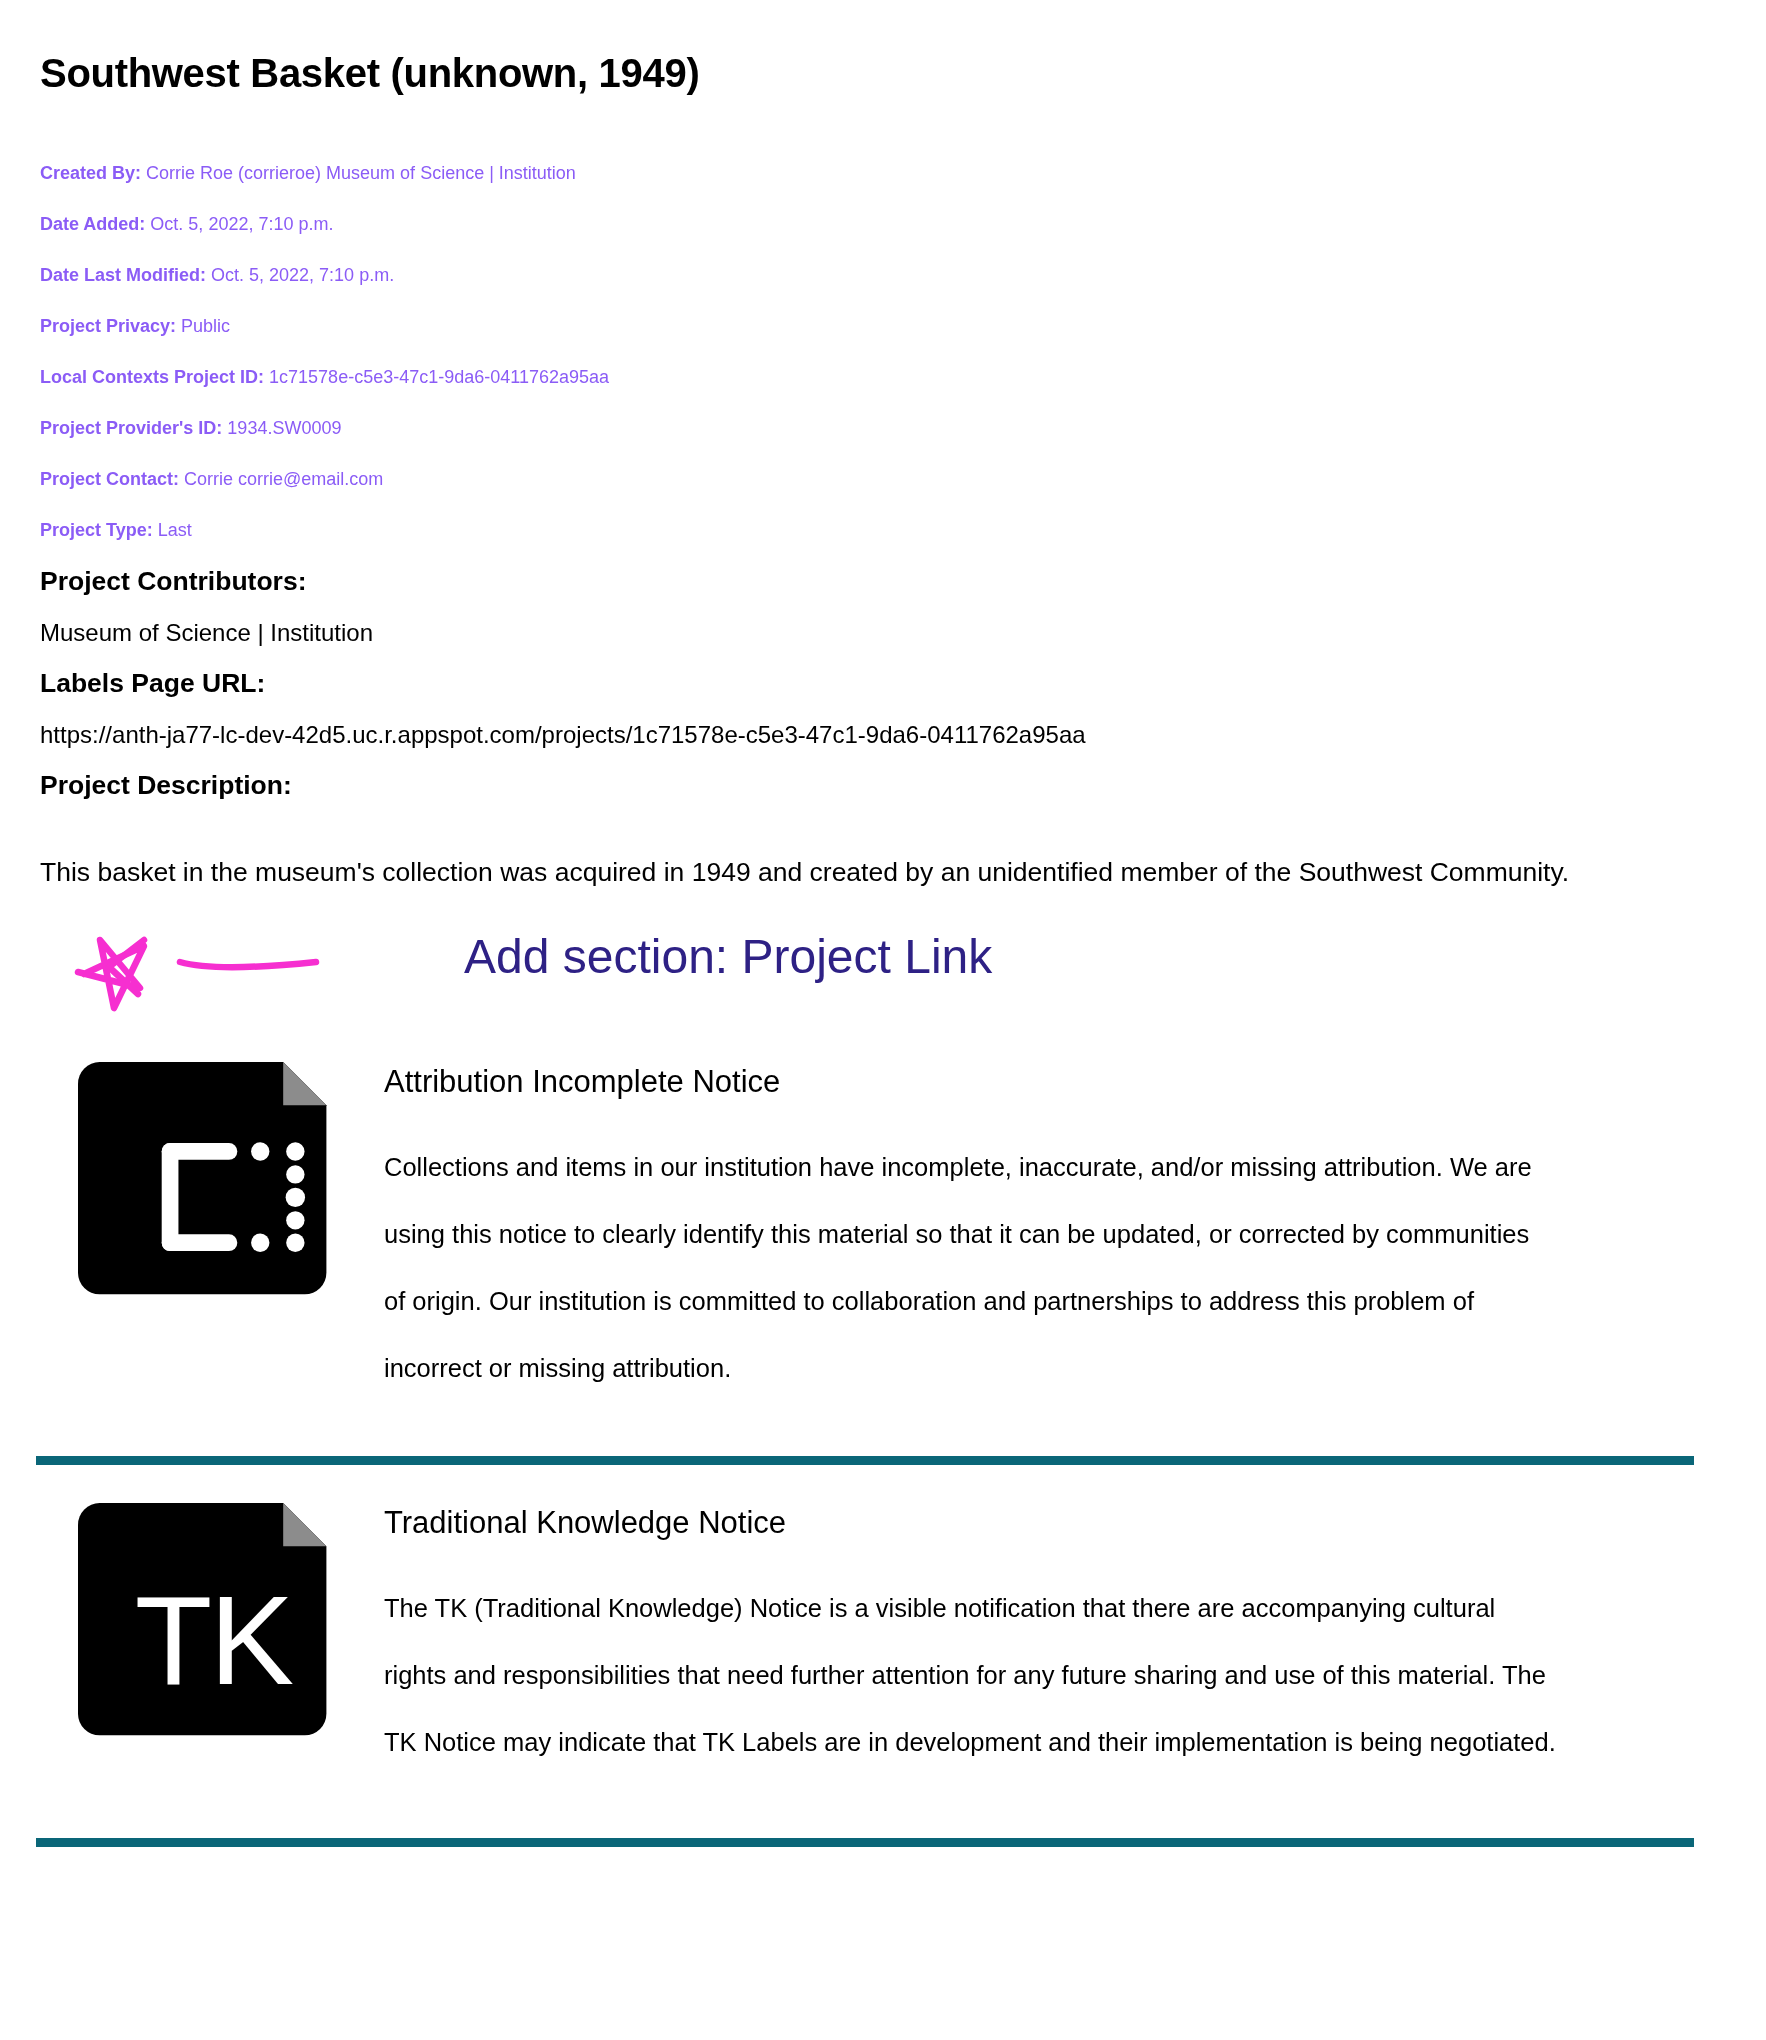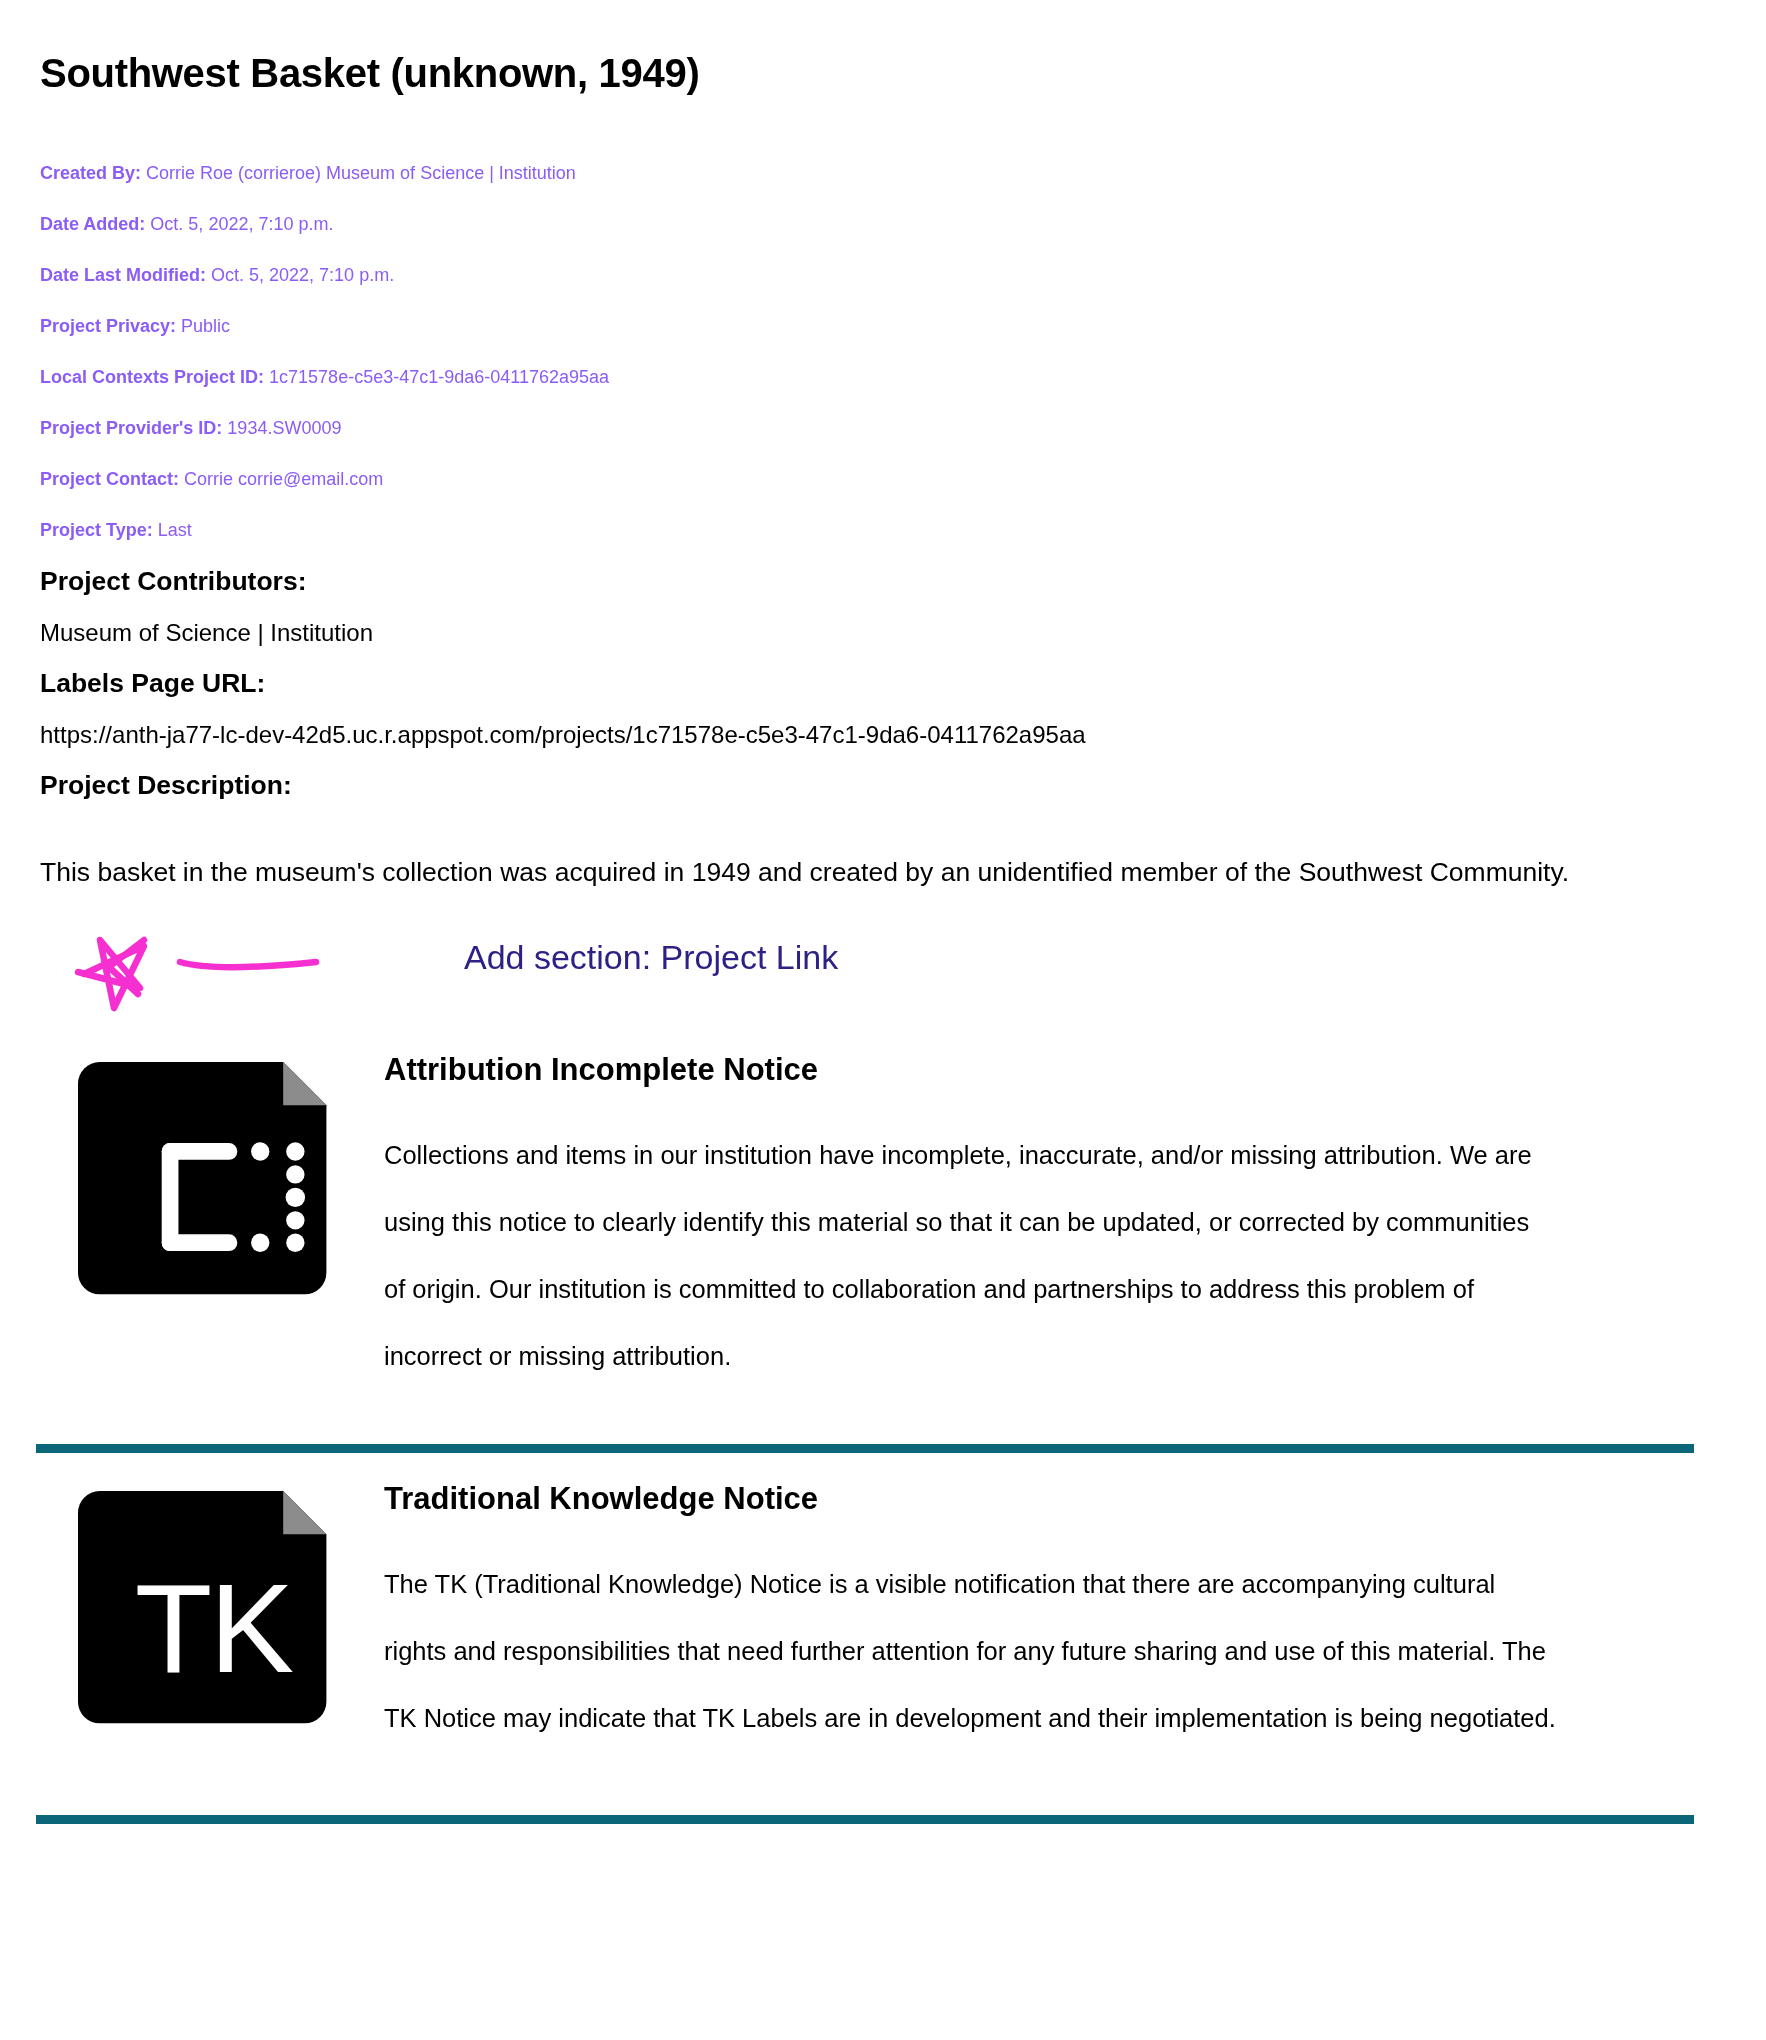--- a/index.html
+++ b/index.html
@@ -83,21 +83,21 @@
     position: absolute;
     left: 8px;
     top: -4px;
     width: 350px;
     height: 100px;
   }
   .annotation-text {
     position: absolute;
     left: 424px;
     top: 14px;
-    font-size: 34px;
+    font-size: 48px;
     line-height: 46px;
     color: #2e2185;
     font-weight: normal;
     white-space: nowrap;
   }
 
   
   .notice {
     display: flex;
     align-items: flex-start;
@@ -110,23 +110,23 @@
     box-sizing: border-box;
     padding-top: 12px;
   }
   .notice-body {
     flex: 1 1 auto;
     padding-right: 20px;
     min-width: 0;
   }
   .notice-title {
     font-size: 31px;
-    font-weight: bold;
+    font-weight: normal;
     line-height: 40px;
-    margin: 8px 0 0 0;
+    margin: 20px 0 0 0;
     color: #000;
   }
   .notice-text {
     font-size: 25.5px;
     line-height: 67px;
     margin-top: 32px;
     color: #000;
     max-width: 1280px;
   }
 

